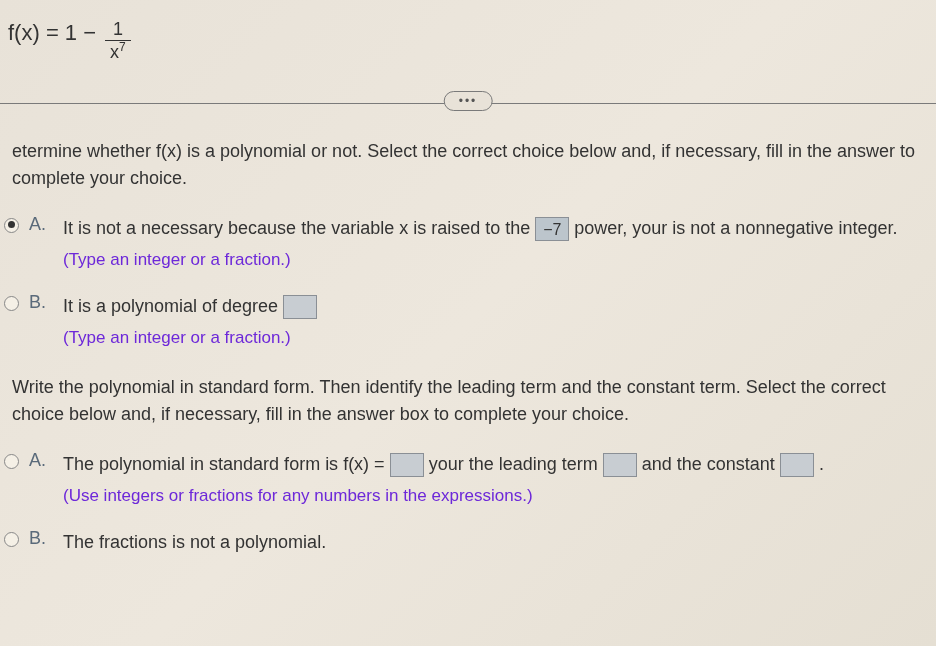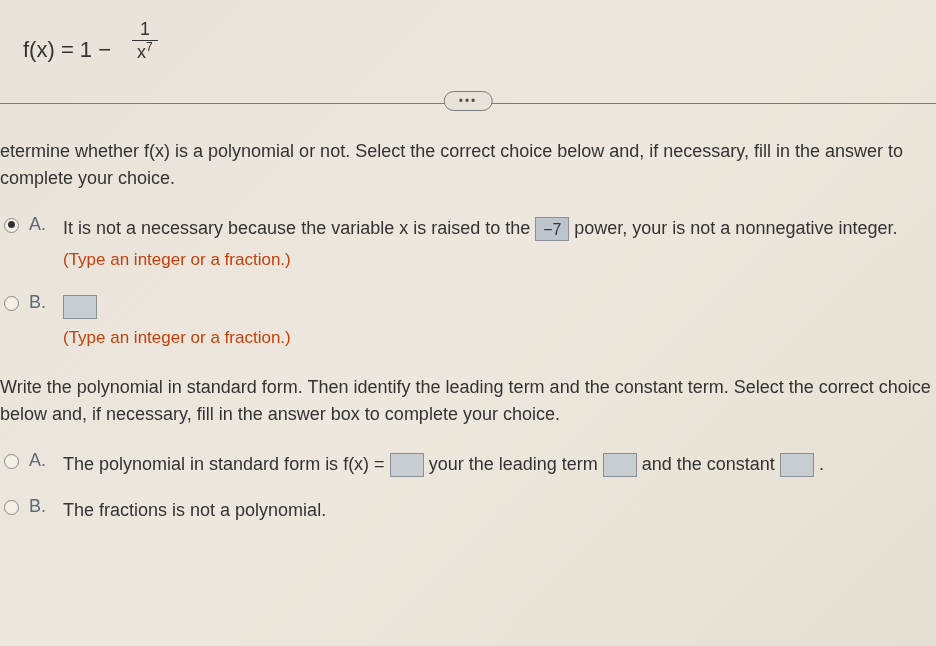--- a/index.html
+++ b/index.html
@@ -10,24 +10,23 @@
     font-family: Arial, Helvetica, sans-serif;
     color: #2a2a2a;
     overflow: hidden;
     position: relative;
     padding: 20px 0 0 0;
   }
   .formula {
     font-size: 22px;
     padding-left: 8px;
     display: flex;
-    align-items: flex-end;
-    gap: 20px;
+    align-items: flex-start;
+    gap: 8px;
     color: #333;
-    margin-left: 15px;
   }
   .fraction {
     display: inline-flex;
     flex-direction: column;
     align-items: center;
     font-size: 18px;
     line-height: 1.1;
   }
   .fraction .num { border-bottom: 1.5px solid #333; padding: 0 8px; }
   .fraction .den { padding: 0 6px; }
@@ -48,21 +47,21 @@
     border-radius: 12px;
     padding: 2px 14px;
     letter-spacing: 2px;
     font-size: 12px;
     color: #555;
     cursor: pointer;
   }
   .question-text {
     font-size: 18px;
     line-height: 1.5;
-    padding-left: 0;
+    padding-left: 12px;
     margin-bottom: 22px;
     color: #333;
   }
   .choice-block { margin-bottom: 22px; }
   .choice {
     display: flex;
     align-items: flex-start;
     gap: 10px;
     padding-left: 4px;
     margin-bottom: 18px;
@@ -96,21 +95,21 @@
     flex-shrink: 0;
   }
   .choice-body {
     font-size: 18px;
     line-height: 1.6;
     color: #333;
     flex: 1;
   }
   .choice-hint {
     font-size: 17px;
-    color: #c2410c;
+    color: #6d28d9;
     margin-top: 4px;
   }
   .answer-box {
     display: inline-block;
     min-width: 34px;
     height: 24px;
     background: #c8cdd2;
     border: 1px solid #8a8f95;
     vertical-align: middle;
     text-align: center;
@@ -154,40 +153,42 @@
       <span class="answer-box filled">−7</span>
       <span> power, your is not a nonnegative integer.</span>
       <div class="choice-hint">(Type an integer or a fraction.)</div>
     </div>
   </div>
 
   <div class="choice">
     <span class="radio"></span>
     <span class="choice-letter">B.</span>
     <div class="choice-body">
+      <span>It is a polynomial of degree </span>
       <span class="answer-box"></span>
       <div class="choice-hint">(Type an integer or a fraction.)</div>
     </div>
   </div>
 </div>
 
 <div class="question-text question2">Write the polynomial in standard form. Then identify the leading term and the constant term. Select the correct choice below and, if necessary, fill in the answer box to complete your choice.</div>
 
 <div class="choice-block">
   <div class="choice">
     <span class="radio"></span>
     <span class="choice-letter">A.</span>
     <div class="choice-body">
       <span>The polynomial in standard form is f(x) = </span>
       <span class="answer-box"></span>
       <span> your the leading term </span>
       <span class="answer-box"></span>
       <span> and the constant </span>
       <span class="answer-box"></span>
       <span>.</span>
+      <div class="choice-hint">(Use integers or fractions for any numbers in the expressions.)</div>
     </div>
   </div>
 
   <div class="choice">
     <span class="radio"></span>
     <span class="choice-letter">B.</span>
     <div class="choice-body">
       <span>The fractions is not a polynomial.</span>
     </div>
   </div>

